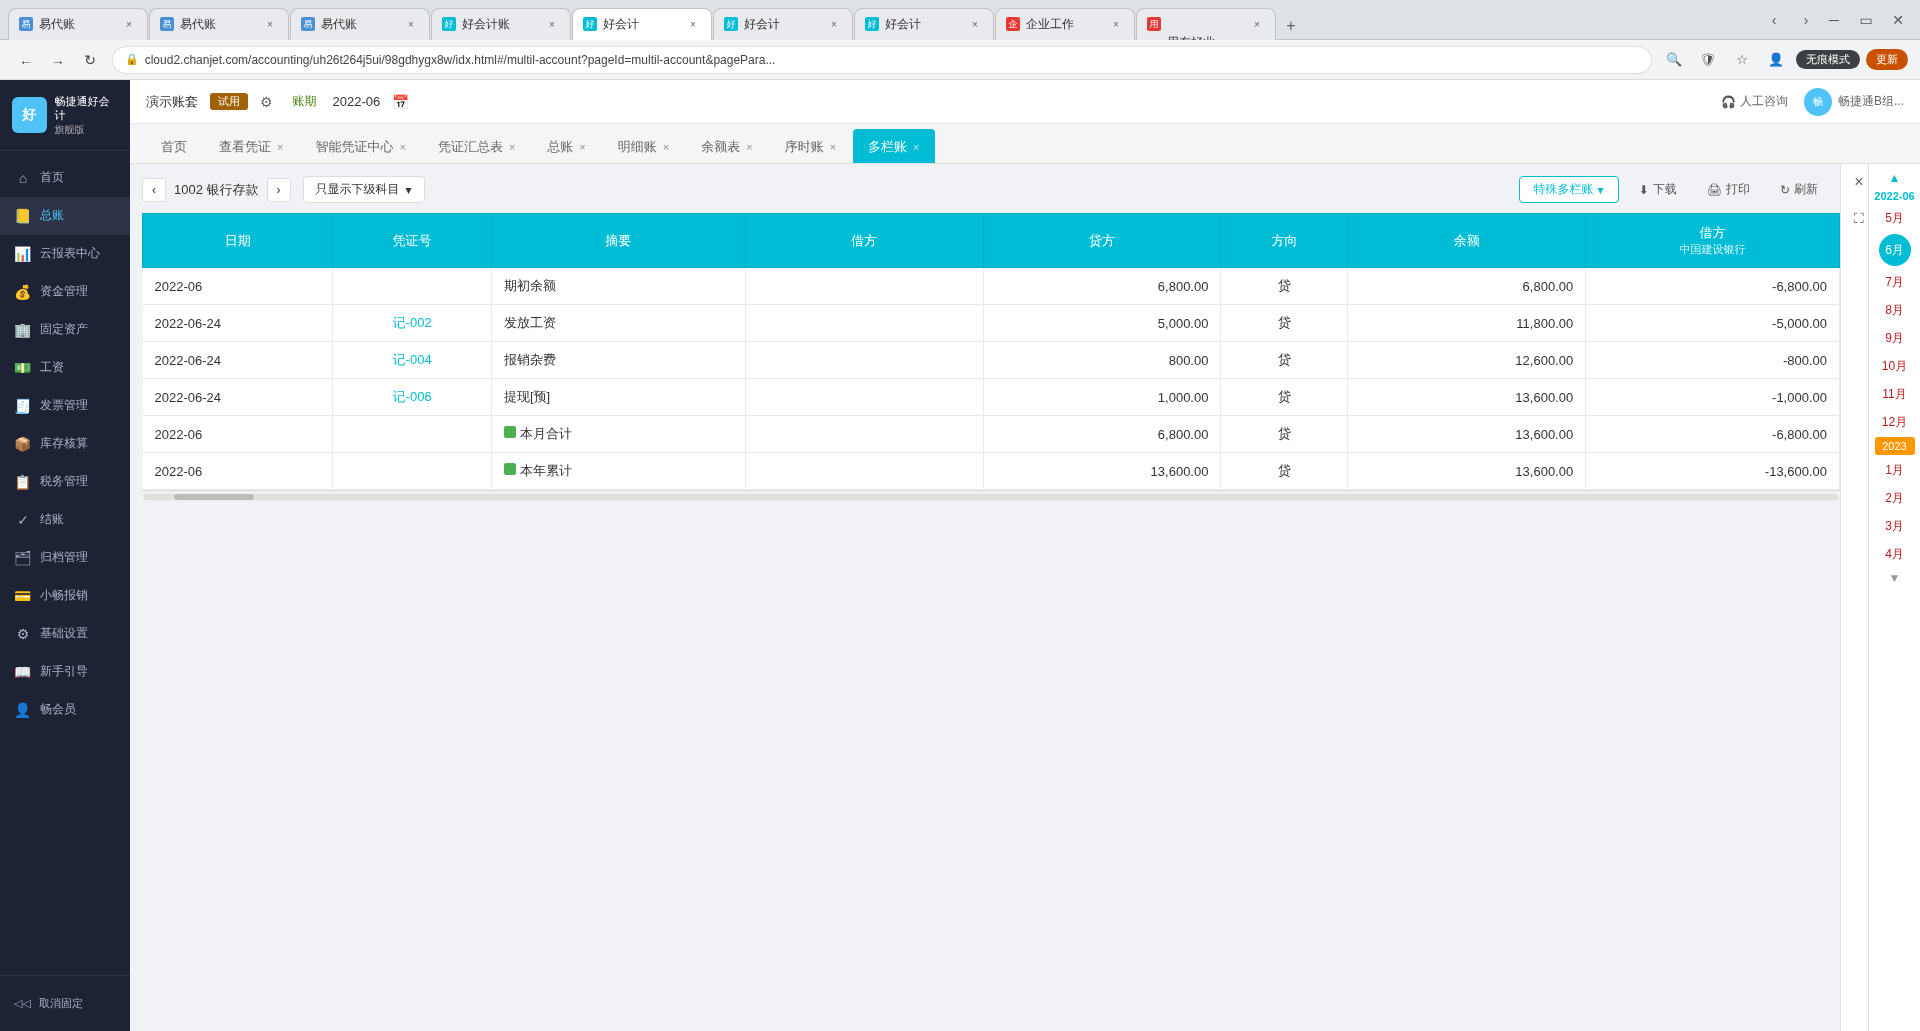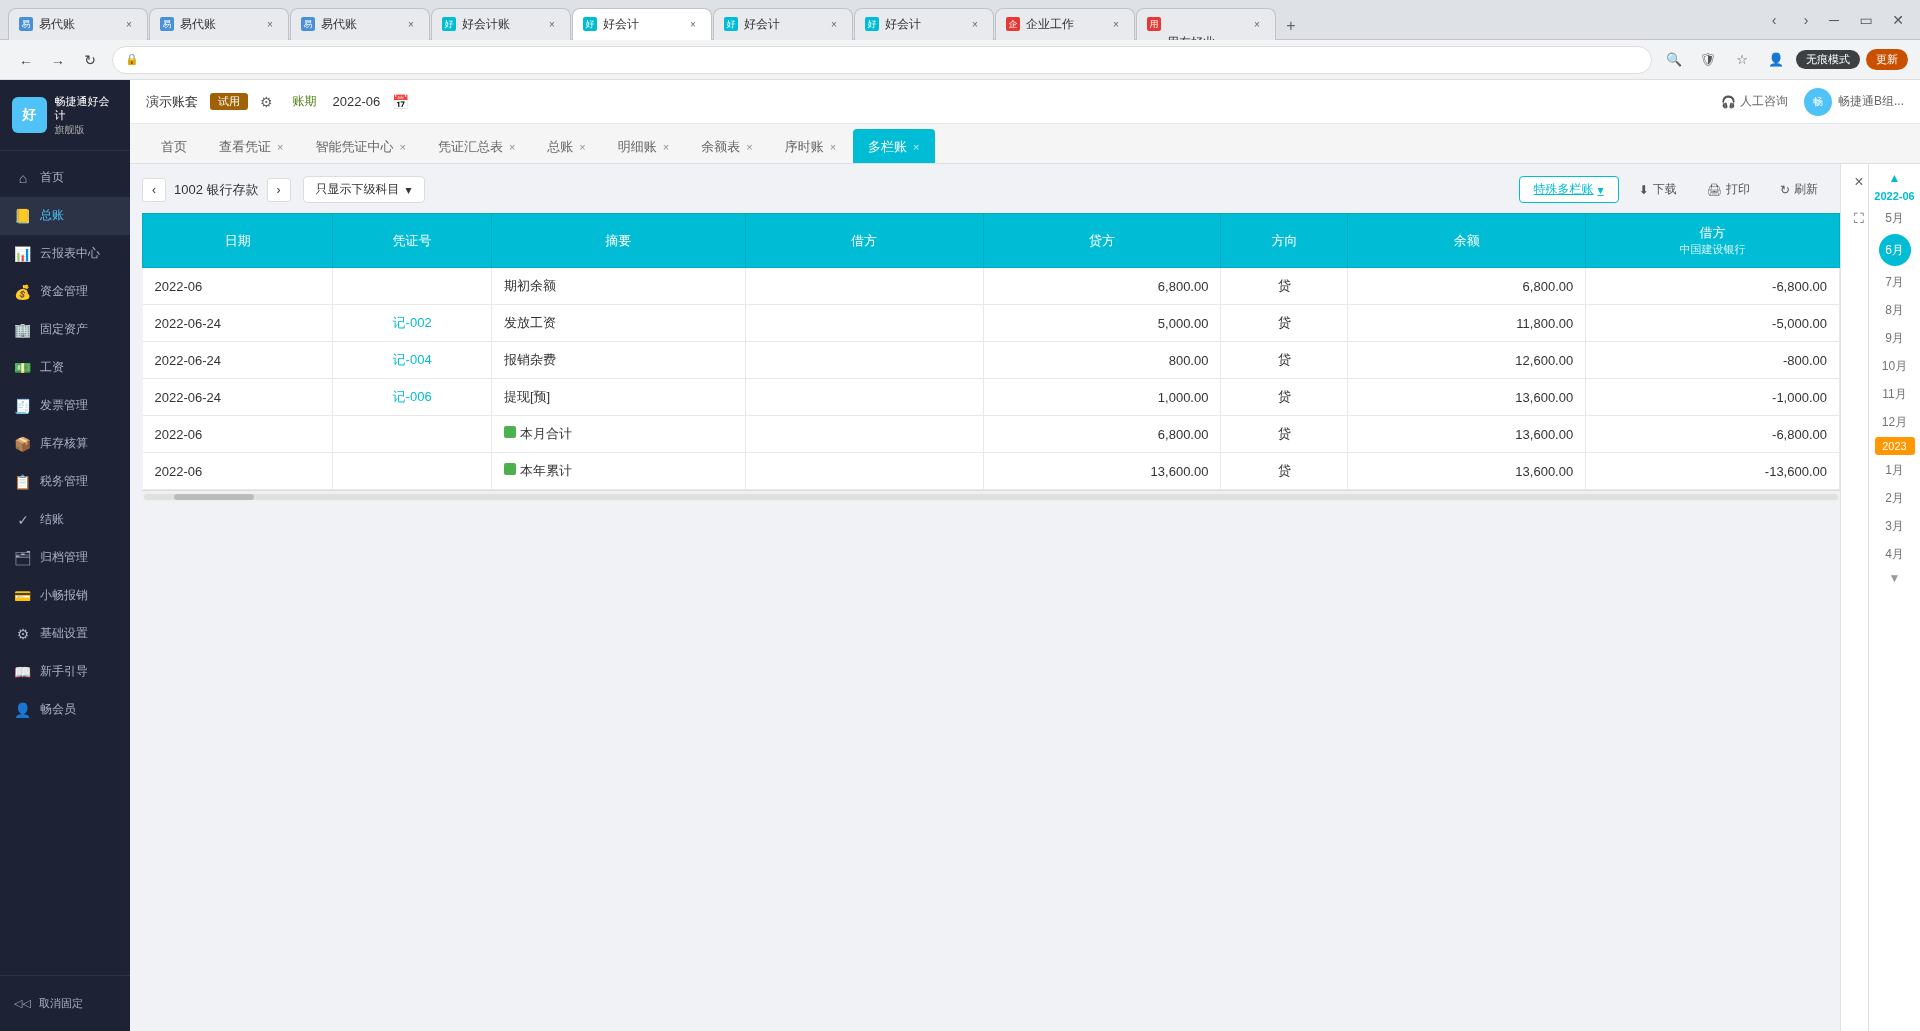--- a/index.html
+++ b/index.html
@@ -59,40 +59,40 @@
     
     .content-area { flex: 1; display: flex; overflow: hidden; }
     .ledger-panel { flex: 1; display: flex; flex-direction: column; overflow: hidden; padding: 12px 0 0 12px; }
 
     
     .ledger-toolbar { display: flex; align-items: center; gap: 12px; padding: 0 12px 10px 0; }
     .account-nav { display: flex; align-items: center; gap: 8px; }
     .nav-arrow { width: 24px; height: 24px; border-radius: 3px; border: 1px solid #ddd; background: #fff; display: flex; align-items: center; justify-content: center; cursor: pointer; font-size: 12px; }
     .dropdown-btn { display: flex; align-items: center; gap: 6px; padding: 4px 12px; border: 1px solid #ddd; border-radius: 4px; background: #fff; cursor: pointer; font-size: 12px; color: #333; }
     .toolbar-right { margin-left: auto; display: flex; align-items: center; gap: 10px; }
-    .multi-ledger-btn { padding: 4px 14px; border: 1px solid #00bcd4; border-radius: 4px; color: #00bcd4; background: #fff; cursor: pointer; font-size: 12px; display: flex; align-items: center; gap: 4px; text-decoration: underline; }
+    .multi-ledger-btn { padding: 4px 14px; border: 1px solid #00bcd4; border-radius: 4px; color: #00bcd4; background: #fff; cursor: pointer; font-size: 12px; display: flex; align-items: center; gap: 4px; }
     .action-btn { padding: 4px 10px; color: #555; cursor: pointer; font-size: 12px; display: flex; align-items: center; gap: 4px; }
 
     
     .ledger-table-wrap { flex: 1; overflow: auto; }
     .ledger-table { width: 100%; border-collapse: collapse; table-layout: fixed; }
     .ledger-table thead th { background: #00bcd4; color: #fff; padding: 10px 28px; text-align: center; font-weight: 500; font-size: 13px; border: 1px solid #00acc1; white-space: nowrap; }
     .ledger-table tbody td { padding: 9px 12px; border-bottom: 1px solid #e8e8e8; border-right: 1px solid #e8e8e8; font-size: 13px; text-align: center; background: #fff; }
     .ledger-table td.number { text-align: right; }
     .ledger-table td.left { text-align: left; }
     .voucher-link { color: #00bcd4; text-decoration: none; cursor: pointer; }
     .summary-row td { background: #f9f9f9; }
     .green-dot { width: 12px; height: 12px; background: #4caf50; border-radius: 2px; display: inline-block; margin-right: 4px; }
     .col-sub { font-size: 11px; color: rgba(255,255,255,0.85); }
     .panel-icon-btn { width: 32px; height: 32px; display: flex; align-items: center; justify-content: center; cursor: pointer; color: #666; font-size: 14px; border-radius: 50%; margin: 2px; }
 
     
     .month-selector { width: 52px; background: #fff; border-left: 1px solid #e0e0e0; display: flex; flex-direction: column; align-items: center; flex-shrink: 0; overflow-y: auto; padding: 4px 0; }
     .year-label { font-size: 11px; color: #00bcd4; font-weight: bold; padding: 2px 0; text-align: center; }
-    .month-item { width: 44px; height: 26px; display: flex; align-items: center; justify-content: center; font-size: 12px; color: #737373; cursor: pointer; border-radius: 4px; margin: 1px 0; }
+    .month-item { width: 44px; height: 26px; display: flex; align-items: center; justify-content: center; font-size: 12px; color: #b91c1c; cursor: pointer; border-radius: 4px; margin: 1px 0; }
     .month-item.active { background: #00bcd4; color: #fff; border-radius: 50%; width: 32px; height: 32px; margin: 2px 6px; }
     .month-item.year-badge { background: #ff9800; color: #fff; font-size: 11px; border-radius: 3px; height: 18px; width: 40px; }
     .scroll-arrow { width: 28px; height: 20px; display: flex; align-items: center; justify-content: center; cursor: pointer; color: #999; font-size: 12px; }
     .scroll-arrow.active-arrow { color: #00bcd4; }
 
     
     .bottom-scrollbar { height: 12px; background: #f0f0f0; border-top: 1px solid #ddd; display: flex; align-items: center; padding: 0 2px; }
     .scrollbar-track { flex: 1; height: 6px; background: #e0e0e0; border-radius: 3px; position: relative; }
     .scrollbar-handle { width: 80px; height: 6px; background: #bbb; border-radius: 3px; position: absolute; left: 30px; }
   </style>
@@ -161,20 +161,21 @@
 </div>
 
 <div class="address-bar-row">
   <div class="nav-buttons">
     <div class="nav-btn">←</div>
     <div class="nav-btn">→</div>
     <div class="nav-btn">↻</div>
   </div>
   <div class="address-field">
     <span style="margin-right:6px;color:#999;font-size:11px;">🔒</span>
+    <span style="font-size:12px;color:#444;overflow:hidden;text-overflow:ellipsis;white-space:nowrap;">cloud2.chanjet.com/accounting/uh26t264j5ui/98gdhygx8w/idx.html#/multil-account?pageId=multil-account&amp;pagePara...</span>
   </div>
   <div class="address-actions">
     <div class="addr-icon-btn">🔍</div>
     <div class="addr-icon-btn">🛡</div>
     <div class="addr-icon-btn">☆</div>
     <div class="addr-icon-btn">👤</div>
     <div class="incognito-badge">无痕模式</div>
     <div class="update-badge">更新</div>
   </div>
 </div>

